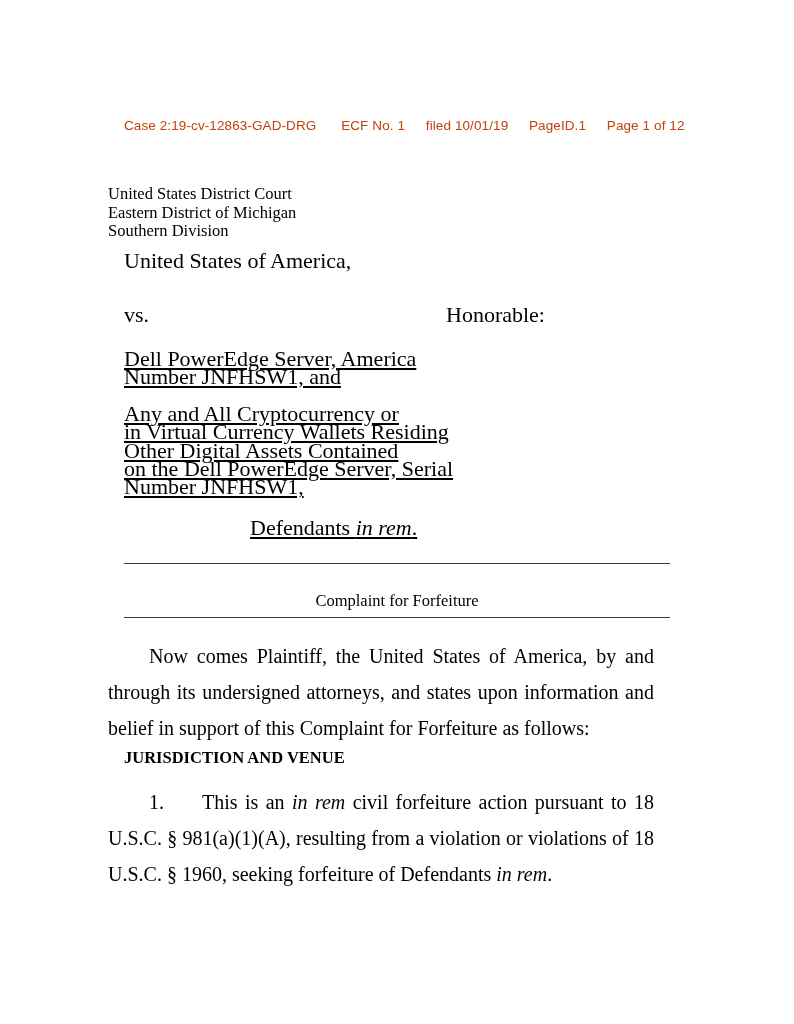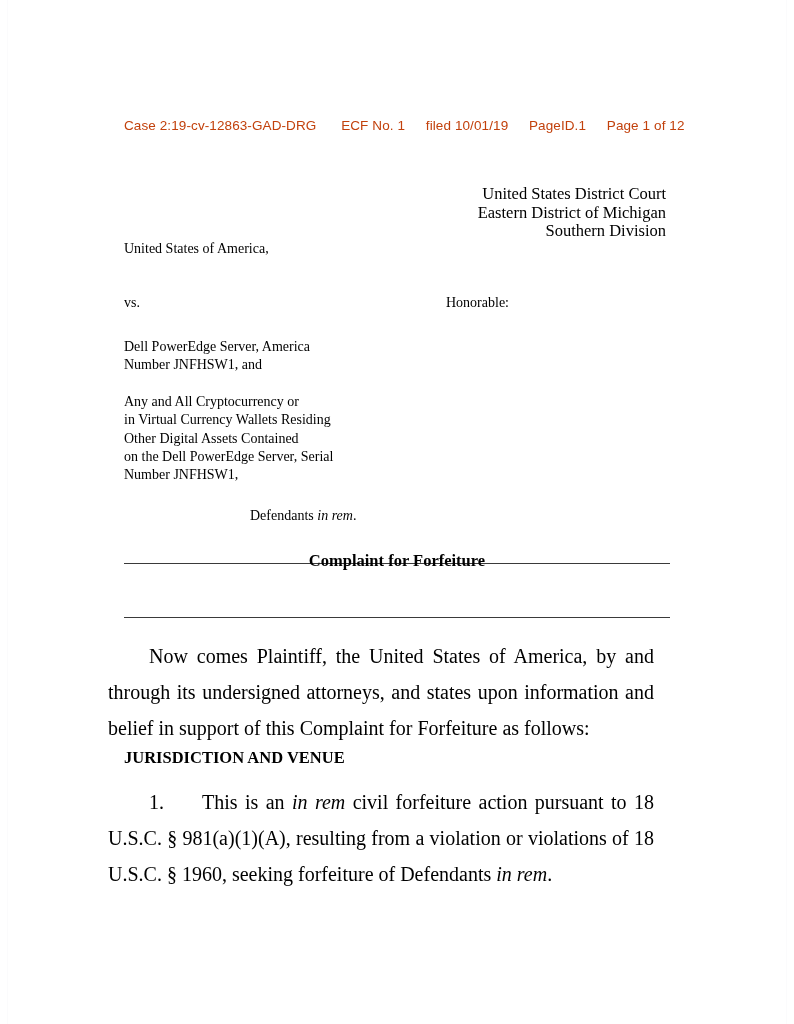--- a/index.html
+++ b/index.html
@@ -48,37 +48,38 @@
     white-space: nowrap;
     letter-spacing: 0.1px;
   }
   .ecf-header span { display: inline-block; }
   .ecf-gap-sm { width: 13px; display: inline-block; }
   .ecf-gap-lg { width: 17px; display: inline-block; }
 
   
   .court-heading {
     position: absolute;
-    left: 120px;
+    left: 108px;
     top: 185px;
     width: 546px;
-    text-align: right;
+    text-align: left;
     font-size: 16.5px;
     line-height: 18.6px;
   }
   .court-heading div { white-space: nowrap; }
 
   
   .caption {
     position: absolute;
     left: 124px;
-    top: 240px;
-    width: 546px;
-    font-size: 14px;
+    top: 252px;
+    width: 546px;
+    font-size: 22px;
     line-height: 18px;
+    text-decoration: underline;
   }
   .cap-row {
     position: relative;
     min-height: 18px;
   }
   .cap-left {
     display: inline-block;
   }
   .cap-right {
     position: absolute;
@@ -102,25 +103,25 @@
     height: 0;
     border-top: 1.6px solid #3a3a3a;
   }
   .rule-top { top: 563px; }
   .rule-bottom { top: 617px; }
 
   
   .doc-title {
     position: absolute;
     left: 124px;
-    top: 551px;
+    top: 591px;
     width: 546px;
     text-align: center;
     font-size: 16.5px;
-    font-weight: bold;
+    font-weight: normal;
   }
 
   
   .body-para {
     position: absolute;
     left: 108px;
     width: 546px;
     font-size: 20px;
     line-height: 36px;
     text-align: justify;

